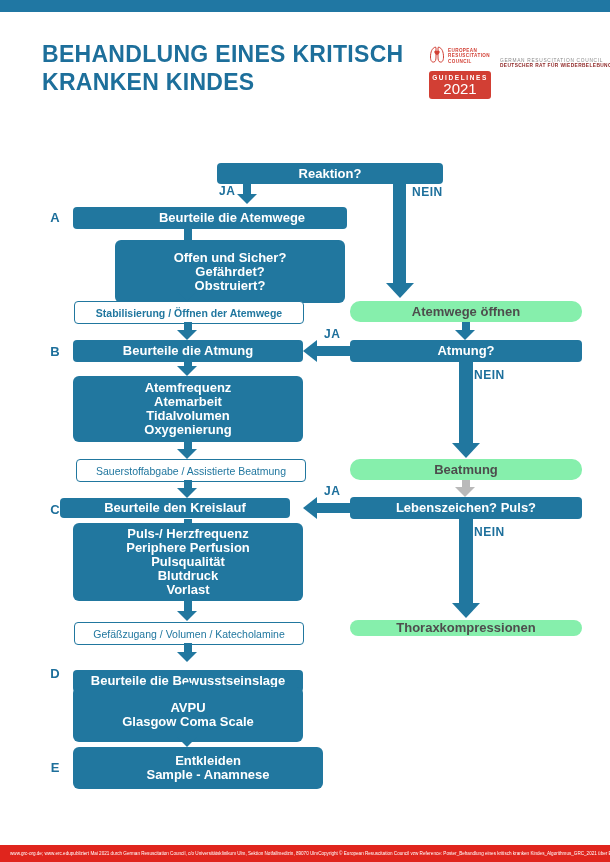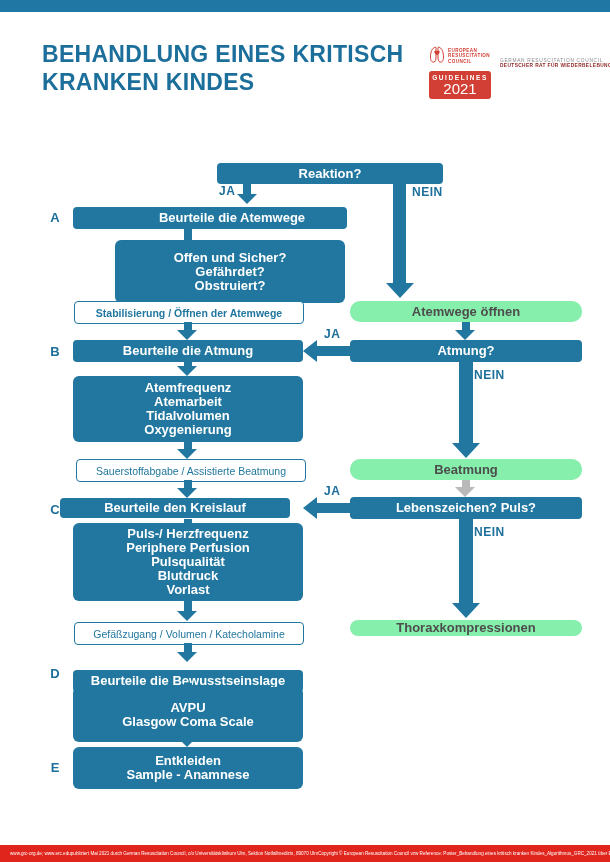--- a/index.html
+++ b/index.html
@@ -155,21 +155,21 @@
 
     <div class="node teal" style="left:73px;top:670px;width:230px;height:22px;">Beurteile die Bewusstseinslage</div>
     <div class="vstem" style="left:184px;top:683px;width:8px;height:5px;"></div>
     <div class="node teal multi" style="left:73px;top:687px;width:230px;height:55px;">
       <span>AVPU</span>
       <span>Glasgow Coma Scale</span>
     </div>
     <div class="vstem" style="left:184px;top:729px;width:8px;height:9px;"></div>
     <div class="vhead" style="left:177px;top:737px;"></div>
 
-    <div class="node teal multi" style="left:73px;top:747px;width:230px;height:42px;">
+    <div class="node teal multi" style="left:73px;top:747px;width:230px;height:42px;padding-left:20px;">
       <span>Entkleiden</span>
       <span>Sample - Anamnese</span>
     </div>
 
     <div class="node grayb" style="left:350px;top:301px;width:232px;height:21px;">Atemwege öffnen</div>
     <div class="vstem" style="left:462px;top:322px;width:8px;height:9px;"></div>
     <div class="vhead" style="left:455px;top:330px;"></div>
 
     <div class="node teal" style="left:350px;top:340px;width:232px;height:22px;">Atmung?</div>
     <div class="lbl" style="left:324px;top:327px;">JA</div>

